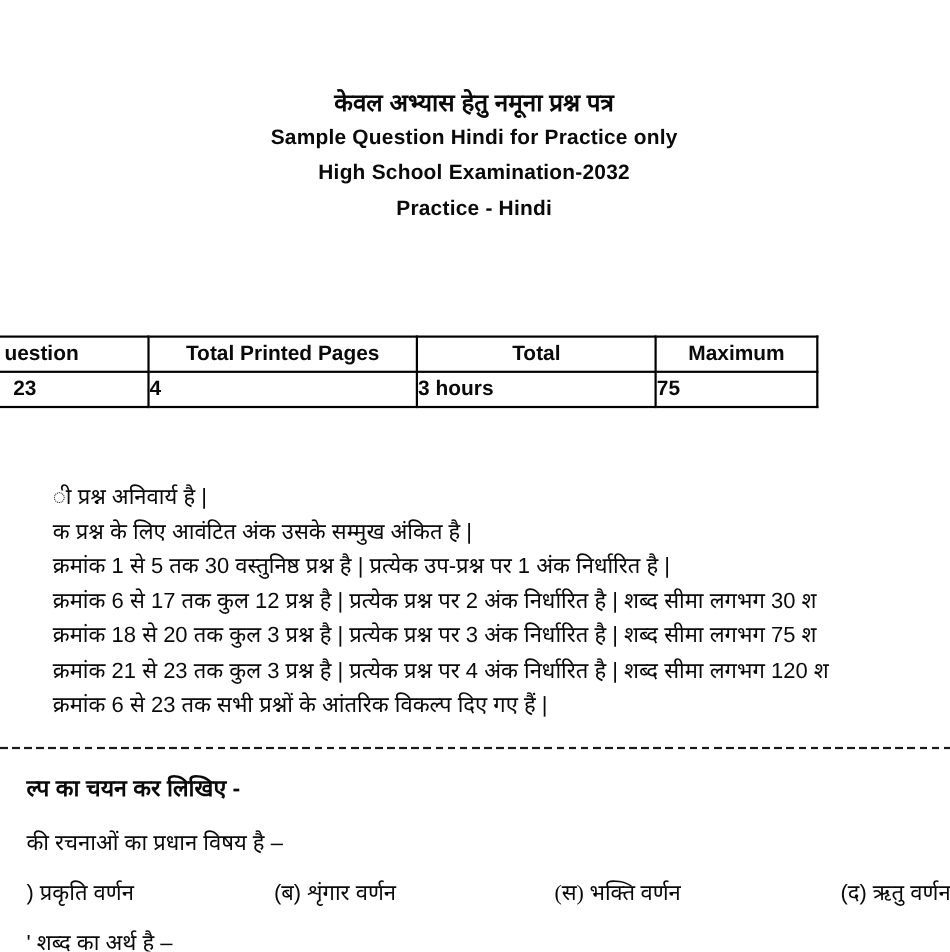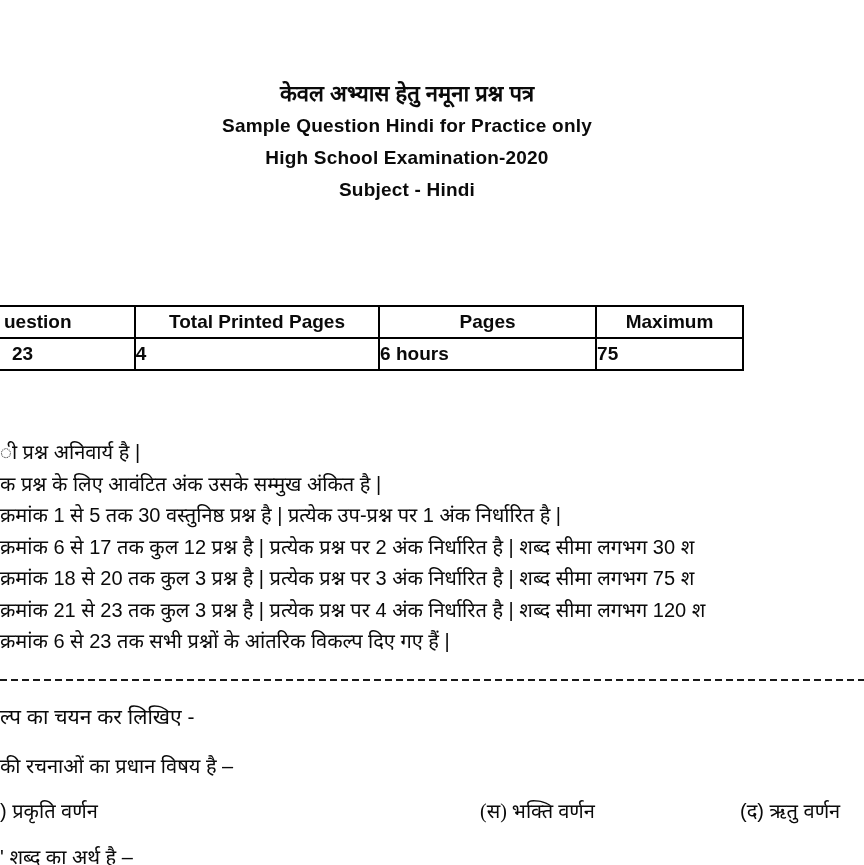--- a/index.html
+++ b/index.html
@@ -1,15 +1,15 @@
 <!DOCTYPE html>
 <html><head>
 <meta charset="utf-8">
 <style>
-  * { box-sizing: border-box; }
+  * { box-sizing: border-box; padding-left: 24px; }
   html, body { margin: 0; padding: 0; }
   body {
     position: relative;
     width: 864px;
     height: 865px;
     overflow: hidden;
     background: #ffffff;
     color: #0a0a0a;
     font-family: "Liberation Sans", "DejaVu Sans", sans-serif;
   }
@@ -65,21 +65,21 @@
     width: 864px;
     height: 2px;
     background: repeating-linear-gradient(90deg, #1a1a1a 0 7px, transparent 7px 11px);
   }
 
   .sec-heading {
     position: absolute;
     top: 702px;
     left: 0;
     font-size: 21px;
-    font-weight: normal;
+    font-weight: bold;
     white-space: nowrap;
   }
   .question-stem {
     position: absolute;
     top: 752px;
     left: 0;
     font-size: 20px;
     white-space: nowrap;
     text-align: right;
   }
@@ -103,42 +103,42 @@
     font-size: 20px;
     white-space: nowrap;
   }
 </style>
 </head>
 <body>
 
 <div class="titles">
   <div class="line hi">केवल अभ्यास हेतु नमूना प्रश्न पत्र</div>
   <div class="line en">Sample Question Hindi for Practice only</div>
-  <div class="line en">High School Examination-2020</div>
-  <div class="line en">Subject - Hindi</div>
+  <div class="line en">High School Examination-2032</div>
+  <div class="line en">Practice - Hindi</div>
 </div>
 
 <table class="info-table">
   <colgroup>
     <col style="width:279px">
     <col style="width:271px">
     <col style="width:276px">
     <col style="width:170px">
   </colgroup>
   <tbody>
       <tr>
     <th class="c1h">uestion</th>
     <th>Total Printed Pages</th>
-    <th>Pages</th>
+    <th>Total</th>
     <th>Maximum</th>
   </tr>
   <tr>
     <td class="c1v">23</td>
     <td>4</td>
-    <td>6 hours</td>
+    <td>3 hours</td>
     <td>75</td>
   </tr>
 </tbody>
   </table>
 
 <div class="instructions">
   <div class="iline">ी प्रश्न अनिवार्य है |</div>
   <div class="iline">क प्रश्न के लिए आवंटित अंक उसके सम्मुख अंकित है |</div>
   <div class="iline">क्रमांक  1 से  5 तक 30 वस्तुनिष्ठ प्रश्न है | प्रत्येक उप-प्रश्न पर 1 अंक निर्धारित है |</div>
   <div class="iline">क्रमांक  6 से 17  तक कुल 12 प्रश्न है | प्रत्येक प्रश्न पर 2 अंक निर्धारित है |  शब्द सीमा लगभग 30 श</div>
@@ -147,17 +147,18 @@
   <div class="iline">क्रमांक  6 से 23  तक सभी प्रश्नों के आंतरिक विकल्प दिए गए हैं |</div>
 </div>
 
 <div class="dashes"></div>
 
 <div class="sec-heading">ल्प का चयन कर लिखिए -</div>
 <div class="question-stem">की रचनाओं का प्रधान विषय है –</div>
 
 <div class="options">
   <span class="opt opt0">) प्रकृति वर्णन</span>
+  <span class="opt opt1">(ब) शृंगार वर्णन</span>
   <span class="opt opt2">(स) भक्ति वर्णन</span>
   <span class="opt opt3">(द) ऋतु वर्णन</span>
 </div>
 
 <div class="next-q">' शब्द का अर्थ है –</div>
 
 </body></html>

